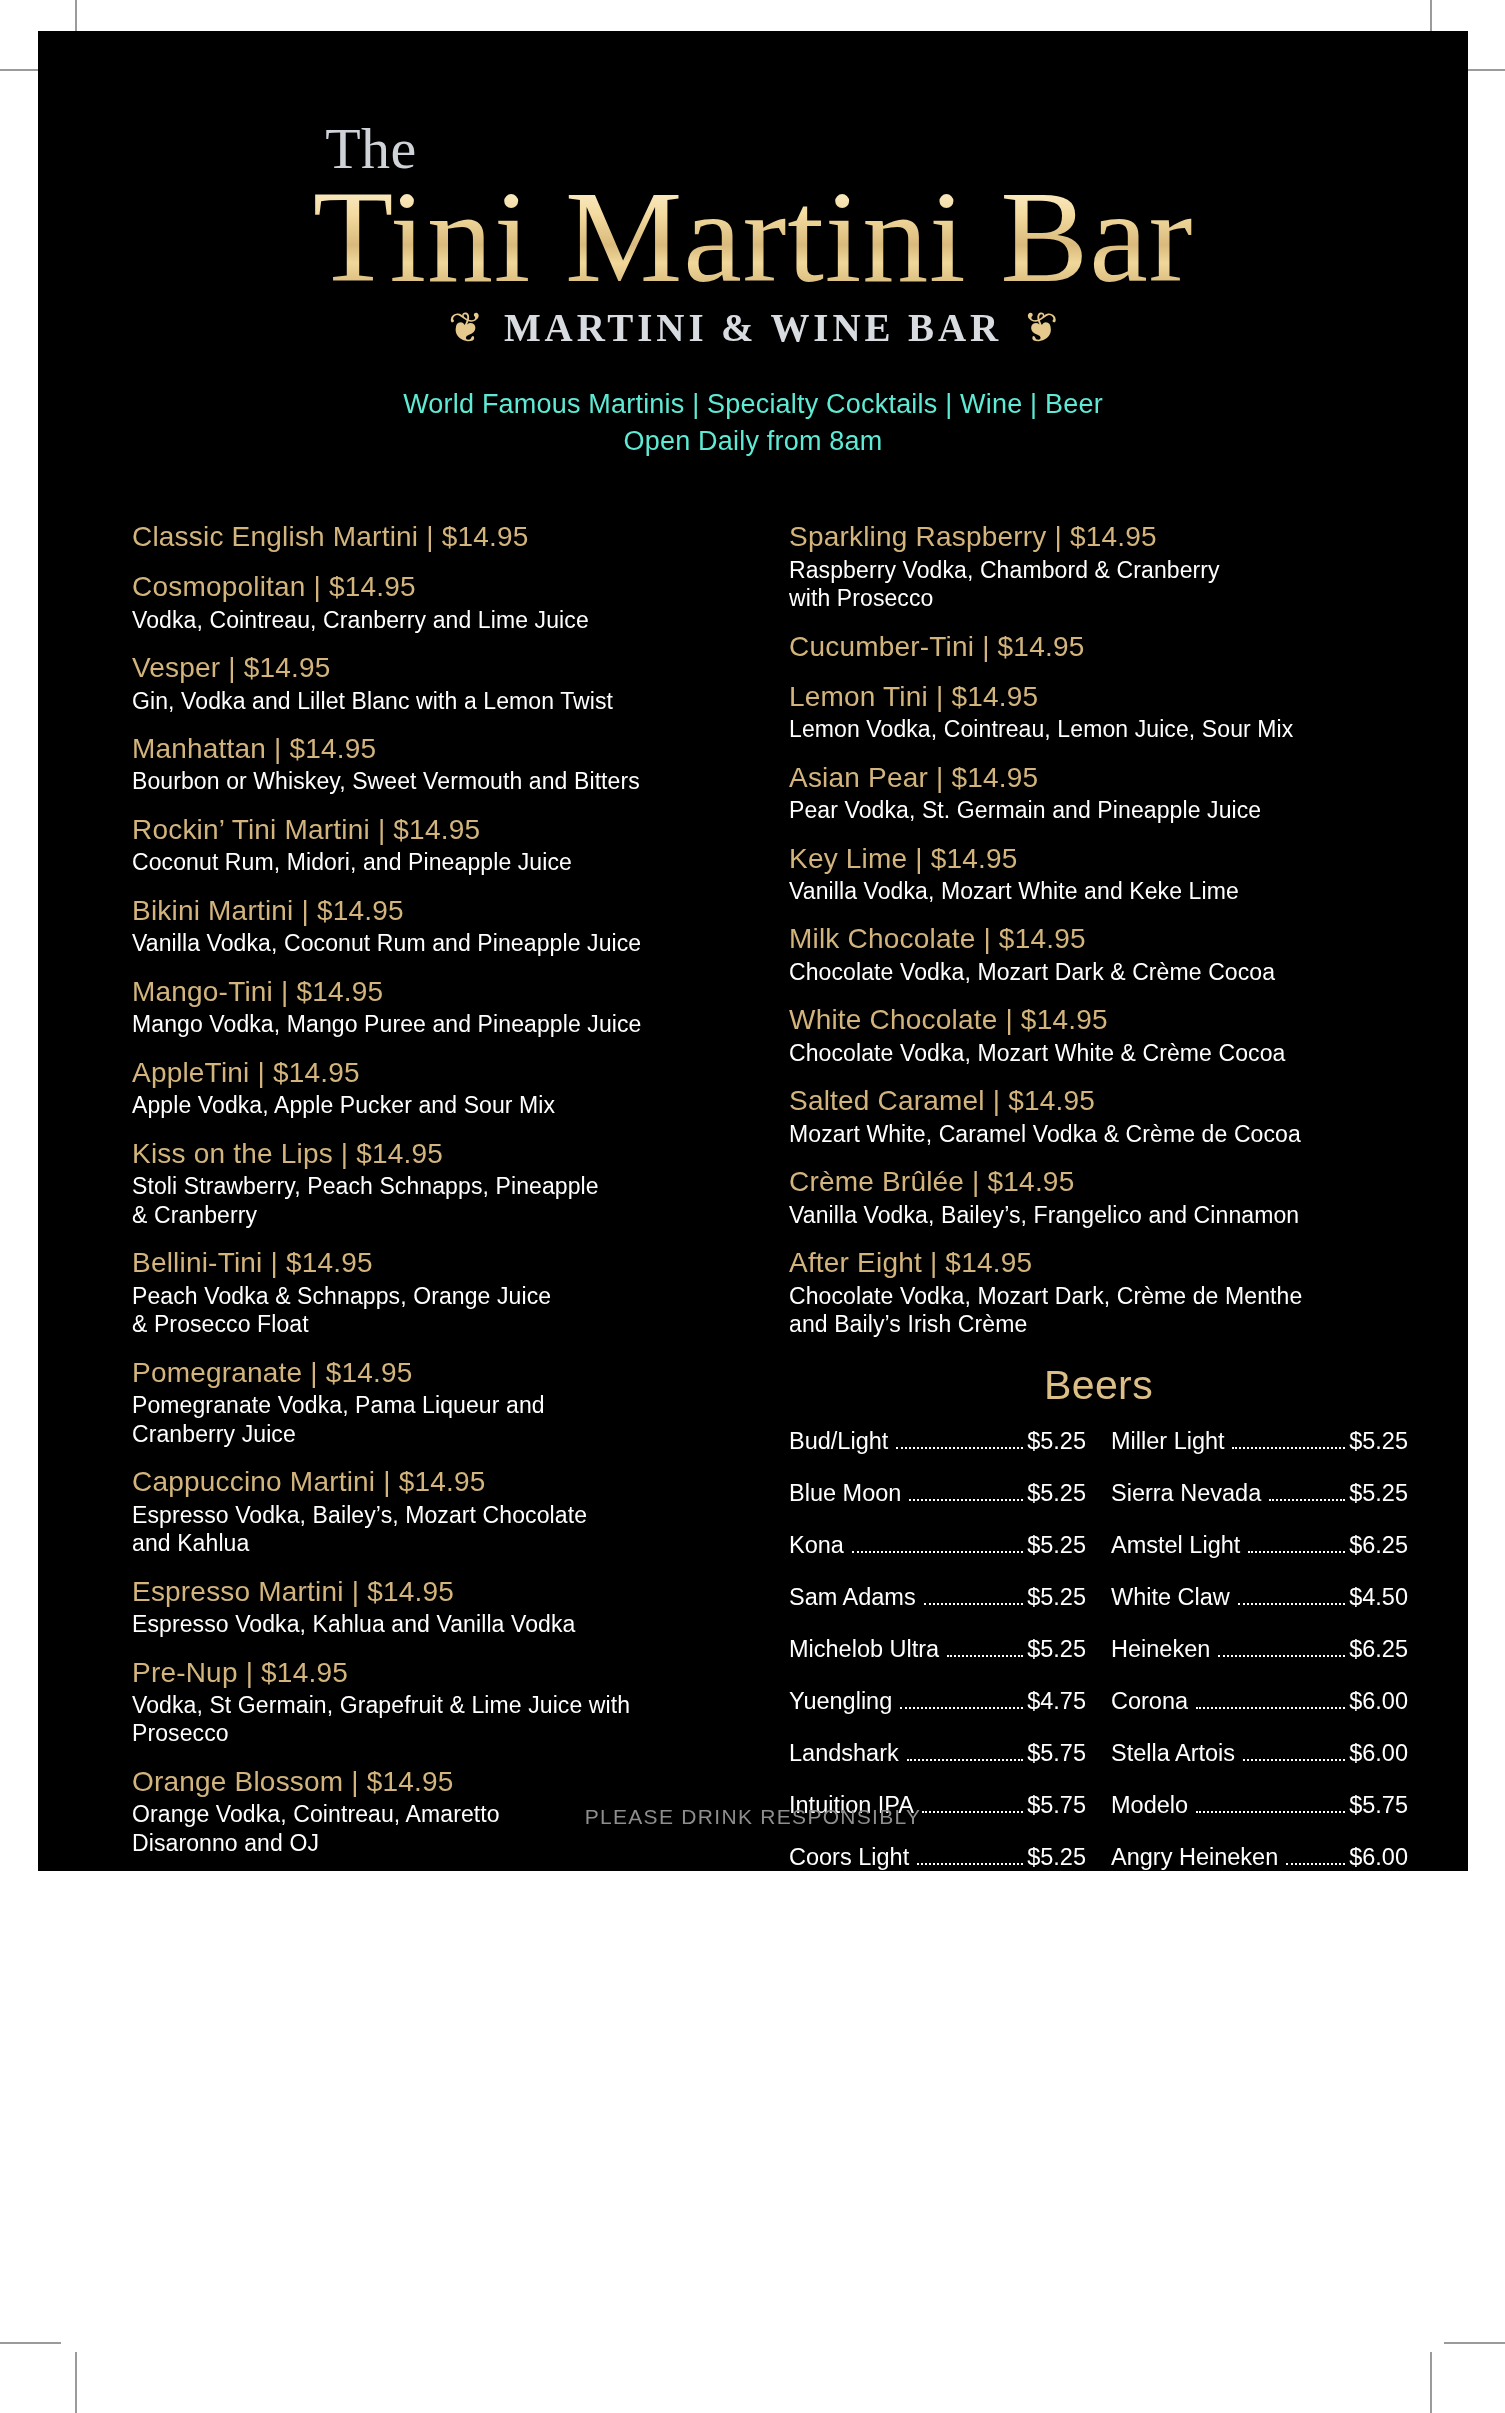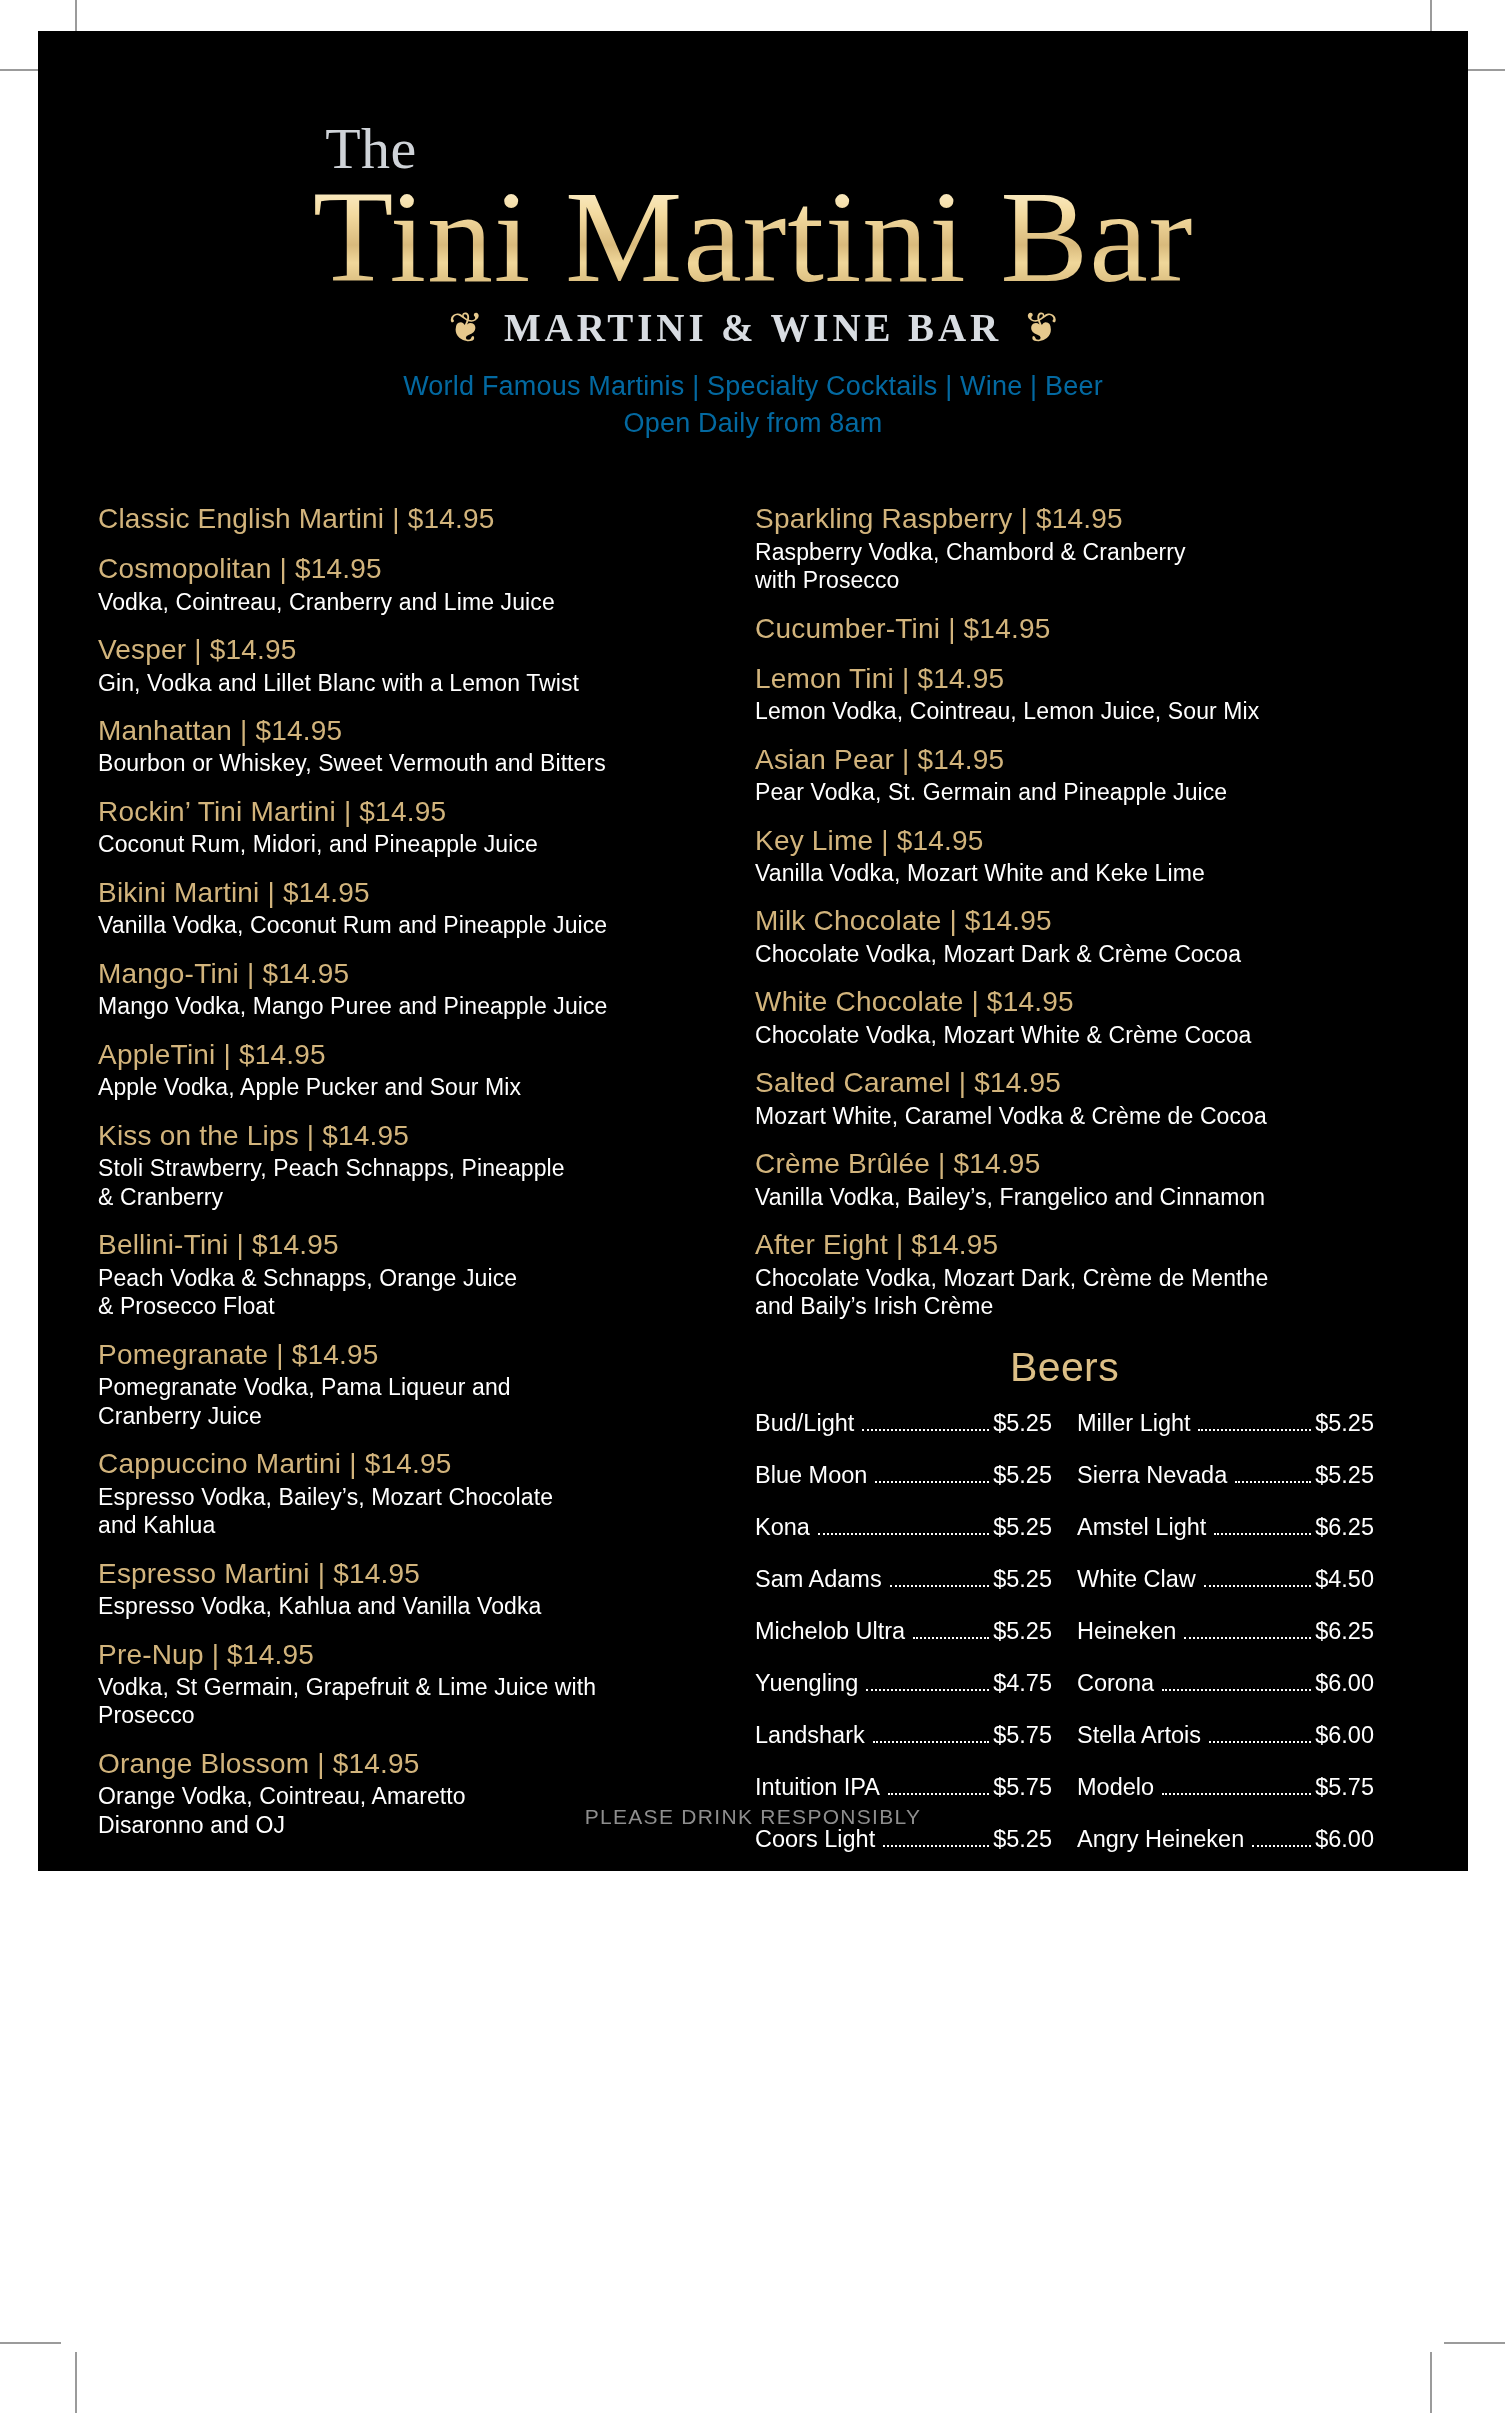--- a/index.html
+++ b/index.html
@@ -86,37 +86,36 @@
   #logo-sub {
     font-family: "Liberation Serif", serif;
     font-size: 39px;
     font-weight: 700;
     letter-spacing: 3.9px;
     color: #d8dce1;
     white-space: nowrap;
   }
 
   #tagline {
-    margin-top: 18px;
+    margin-top: 36px;
     text-align: center;
     font-size: 27px;
     line-height: 1.35;
-    color: #0369a1;
+    color: #5eead4;
     font-weight: 300;
     letter-spacing: 0.2px;
   }
   #tagline div { white-space: nowrap; }
 
   
   #columns {
     display: flex;
     margin-top: 61px;
     padding: 0 94px 0 94px;
     gap: 38px;
-    justify-content: flex-end;
   }
   .col { width: 619px; flex: 0 0 619px; }
 
   .drink {
     margin-bottom: 17px;
   }
   .drink-name {
     font-size: 28px;
     color: #d2b47c;
     line-height: 1.18;

